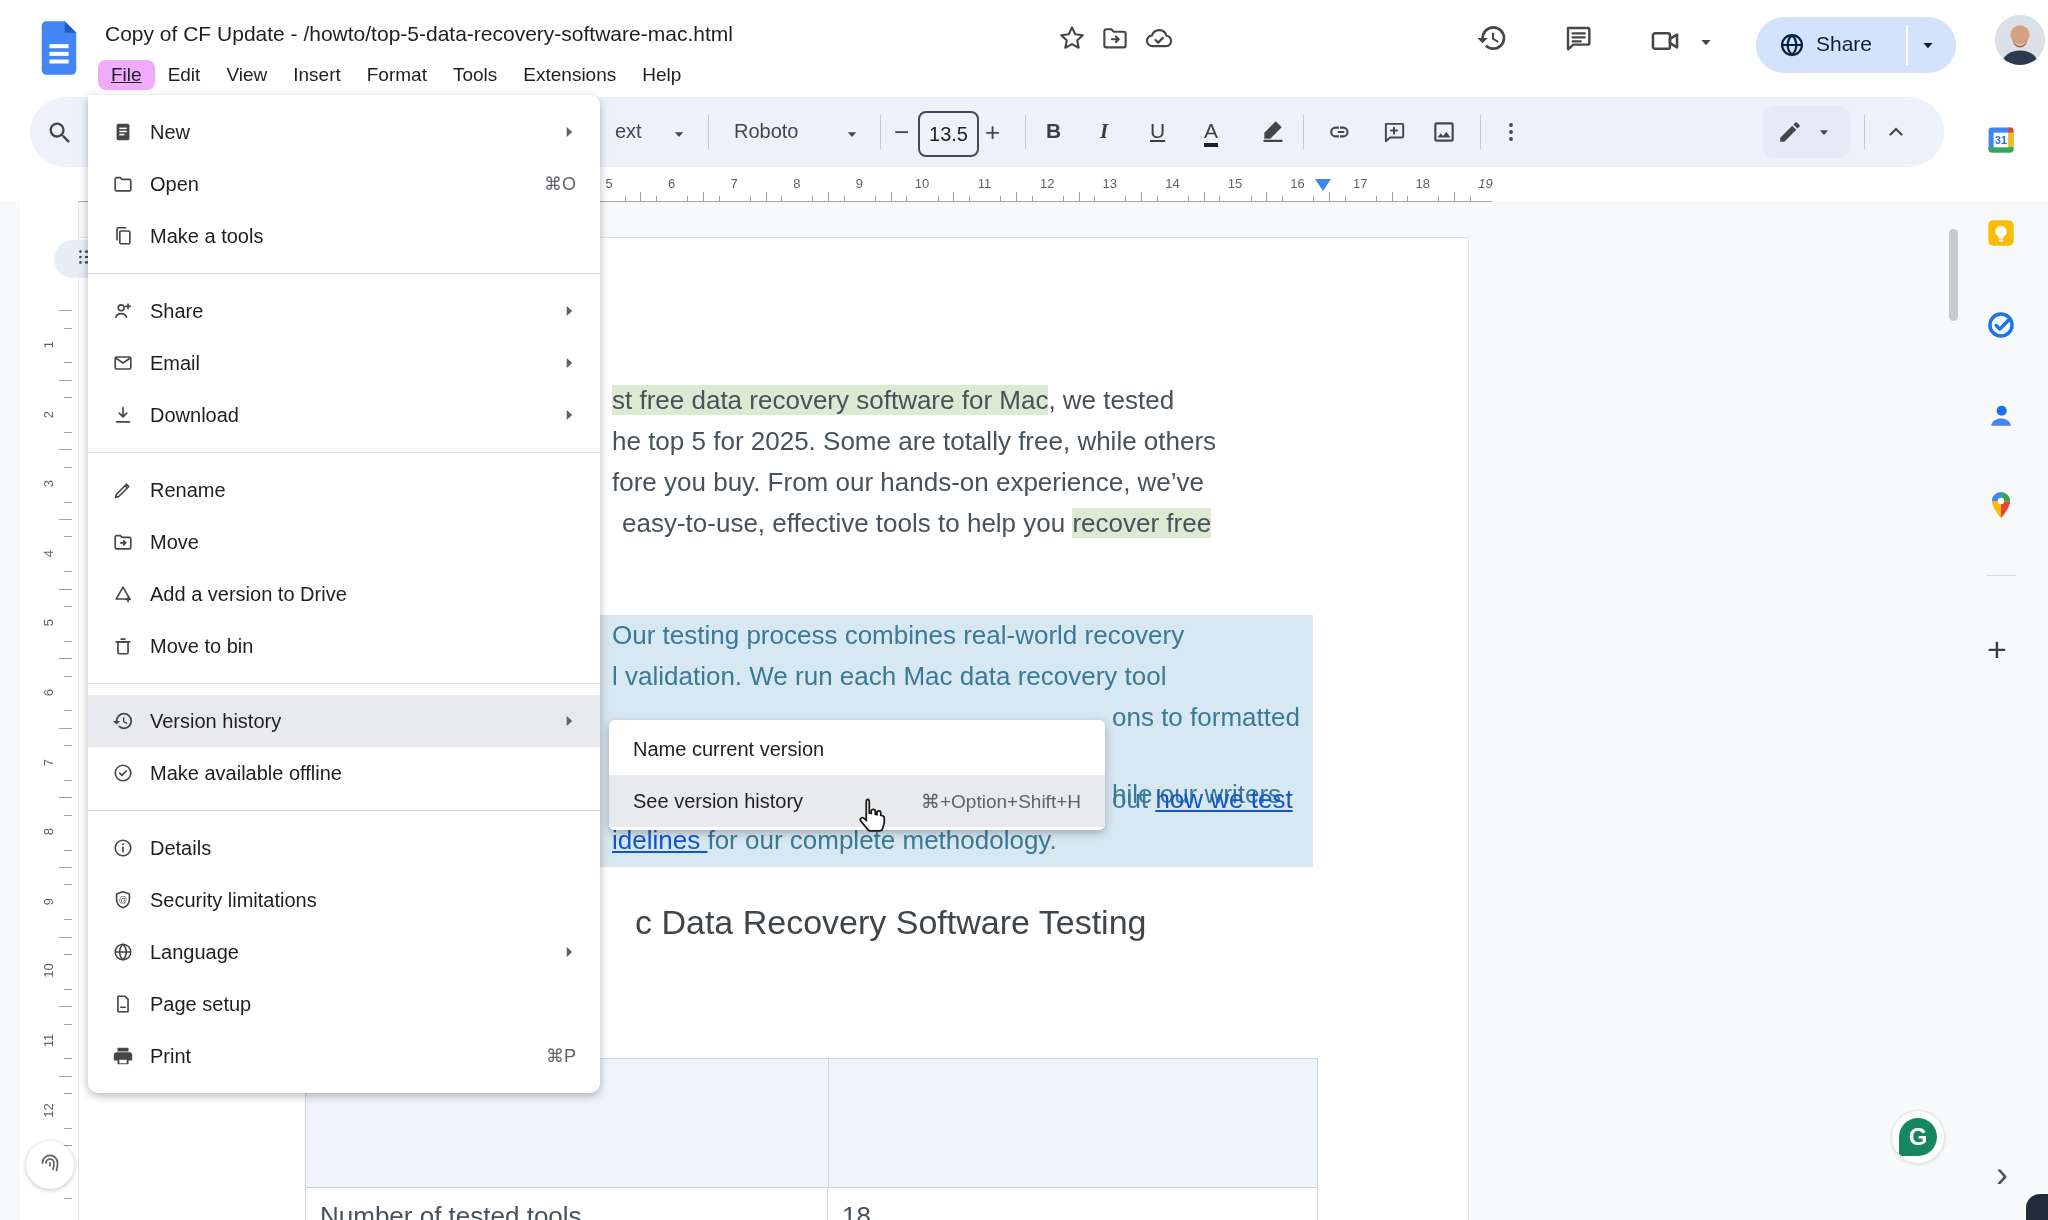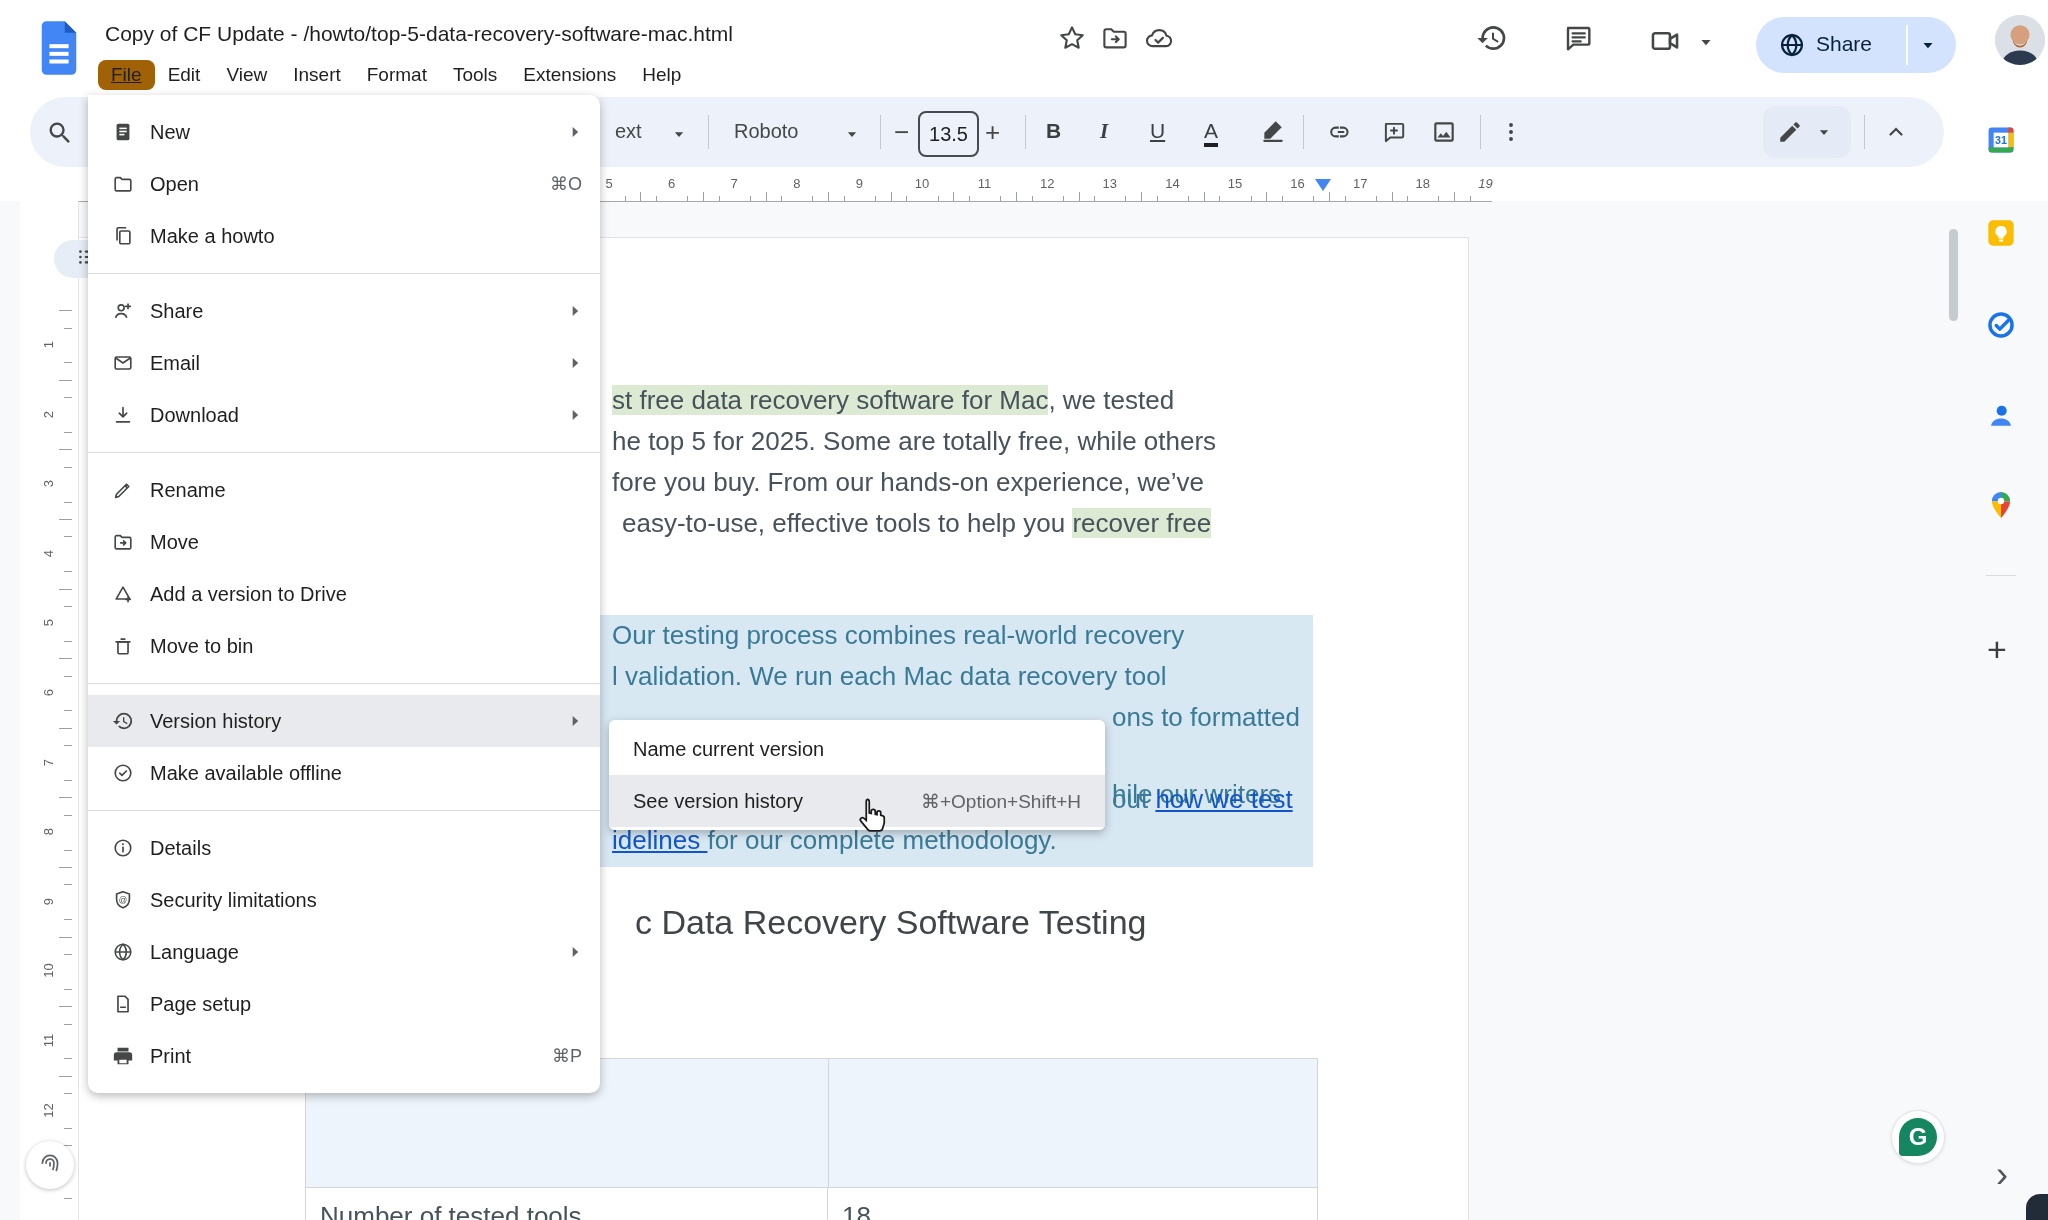--- a/index.html
+++ b/index.html
@@ -6,21 +6,21 @@
   #stage{position:relative;width:2048px;height:1220px;overflow:hidden;
          font-family:"Liberation Sans","DejaVu Sans",sans-serif;background:#fff;}
   .abs{position:absolute;}
   
   #titlebar{left:0;top:0;width:2048px;height:90px;background:#fff;}
   #doc-title{left:105px;top:22px;font-size:21px;color:#1f1f1f;white-space:nowrap;}
   .tb-ic{width:30px;height:30px;color:#444746;}
   .tb-ic svg{width:100%;height:100%;}
   #menubar{left:98px;top:58px;height:34px;display:flex;align-items:center;}
   .mb-item{font-size:19px;color:#1f1f1f;padding:4px 13px;border-radius:8px;}
-  .mb-item.active{background:#a16207;text-decoration:underline;}
+  .mb-item.active{background:#f0abfc;text-decoration:underline;}
   #share-btn{left:1756px;top:17px;width:200px;height:56px;background:var(--share-bg);
              border-radius:28px;display:flex;align-items:center;}
   #share-label{font-size:21px;color:#07203c;font-weight:500;}
   #share-divider{position:absolute;left:150px;top:8px;width:1.5px;height:40px;background:#fdfdfe;}
   #avatar{left:1995px;top:15px;width:50px;height:50px;border-radius:50%;overflow:hidden;background:#dde3ea;}
   
   #toolbar-pill{left:30px;top:97px;width:1914px;height:70px;background:var(--toolbar-bg);border-radius:35px;}
   .tool-txt{font-size:20px;color:#444746;}
   .tool-divider{width:1px;height:34px;background:#c6c9d0;top:115px;}
   #font-size-box{left:918px;top:111px;width:57px;height:42px;border:2px solid #474a4e;border-radius:8px;
@@ -55,21 +55,21 @@
   .trow{display:flex;border:1px solid #d2d6db;border-bottom:none;}
   .trow:last-child{border-bottom:1px solid #d2d6db;}
   .tcell{padding:13px 14px;font-size:26px;color:#47525a;box-sizing:border-box;}
   .tc1{width:523px;border-right:1px solid #d2d6db;}
   .tc2{width:490px;}
   .thead{background:#eef4fb;height:128px;}
   .tbody-row{height:120px;background:#fff;}
   
   #file-menu{left:88px;top:95px;width:512px;background:#fff;border-radius:0 10px 10px 10px;
              box-shadow:0 3px 10px rgba(0,0,0,.28);padding:11px 0;z-index:30;}
-  .fm-row{height:52px;display:flex;align-items:center;padding:0 14px 0 24px;}
+  .fm-row{height:52px;display:flex;align-items:center;padding:0 20px 0 24px;}
   .fm-row.hl{background:var(--menu-hl);}
   .fm-label{font-size:20px;color:#1f1f1f;margin-left:16px;}
   .fm-sc{margin-left:auto;font-size:18px;color:#5f6368;padding-right:4px;}
   .fm-arrow{margin-left:auto;width:22px;height:22px;}
   .fm-arrow svg{width:22px;height:22px;}
   .fm-sep{height:1px;background:#dadce0;margin:11px 0;}
   .mi{width:22px;height:22px;flex:0 0 22px;}
   .mi svg{width:22px;height:22px;}
   
   #version-submenu{left:609px;top:720px;width:496px;background:#fff;border-radius:6px;
@@ -436,21 +436,21 @@
             <path d="M3.5 6.5A1.5 1.5 0 015 5h4l2 2h8a1.5 1.5 0 011.5 1.5V18a1.5 1.5 0 01-1.5 1.5H5A1.5 1.5 0 013.5 18V6.5z"></path>
           </svg></span>
         <span class="fm-label">Open</span>
         <span class="fm-sc">⌘O</span>
       </div>
       <div class="fm-row">
         <span class="mi"><svg viewBox="0 0 24 24" fill="none" stroke="#444746" stroke-width="1.8">
             <rect x="8.5" y="6.5" width="11" height="14" rx="1.5"></rect>
             <path d="M5.5 17V4.5A1.5 1.5 0 017 3h8.5"></path>
           </svg></span>
-        <span class="fm-label">Make a howto</span>
+        <span class="fm-label">Make a tools</span>
       </div>
       <div class="fm-sep"></div>
       <div class="fm-row">
         <span class="mi"><svg viewBox="0 0 24 24" fill="none" stroke="#444746" stroke-width="1.8">
             <circle cx="10" cy="8.5" r="3.2"></circle>
             <path d="M4 19.5c.6-3 3-4.6 6-4.6s5.4 1.6 6 4.6"></path>
             <path d="M17.5 4.5v5M15 7h5" stroke-linecap="round"></path>
           </svg></span>
         <span class="fm-label">Share</span>
         <span class="fm-arrow"><svg viewBox="0 0 24 24" fill="#5f6368">

